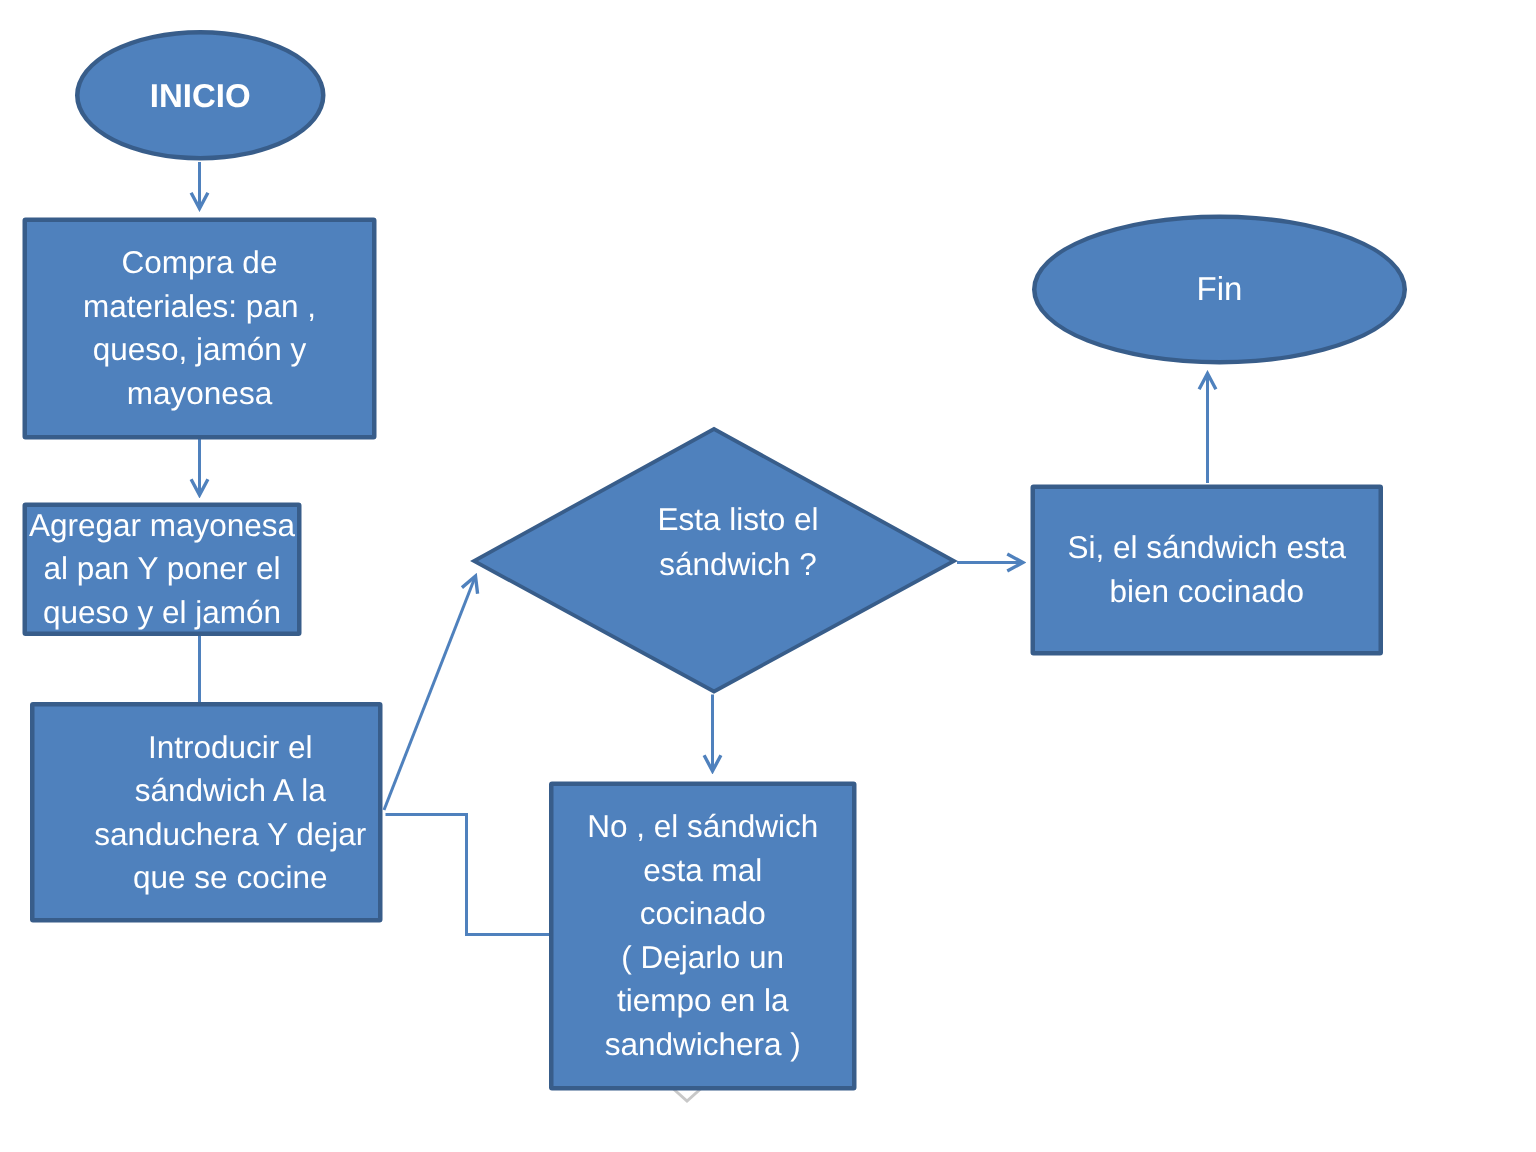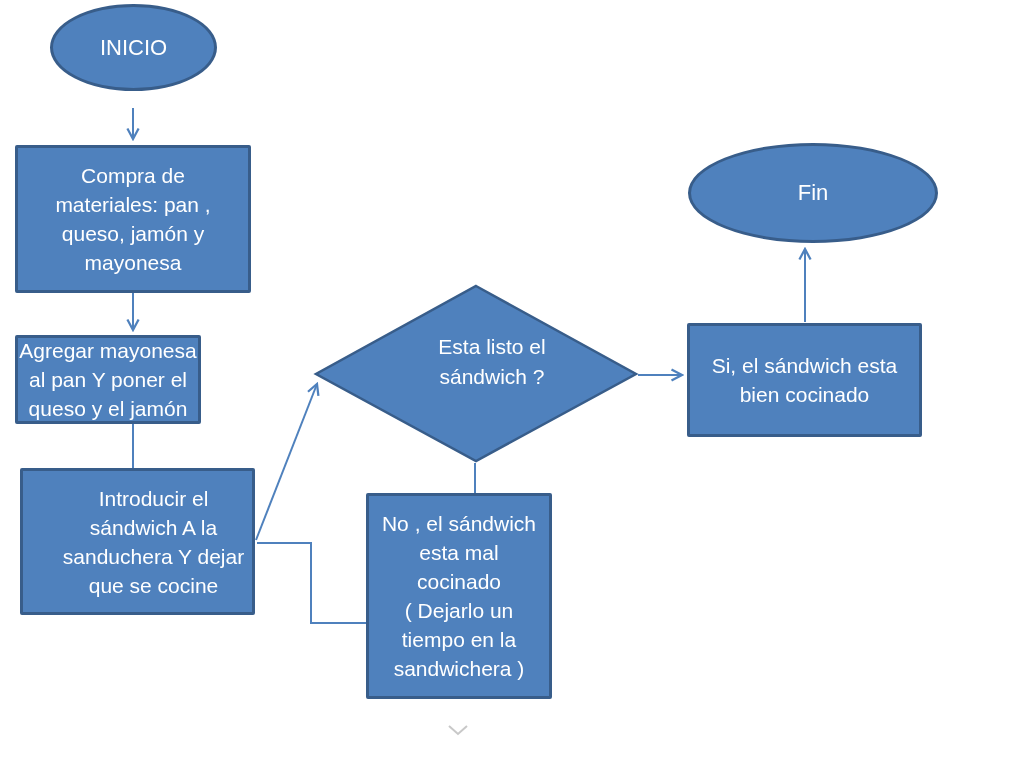--- a/index.html
+++ b/index.html
@@ -64,21 +64,21 @@
     <line x1="133" y1="263" x2="133" y2="330" stroke="#4f81bd" stroke-width="2" marker-end="url(#arrow)"></line>
     <line x1="133" y1="424" x2="133" y2="468" stroke="#4f81bd" stroke-width="2"></line>
     <line x1="256" y1="540" x2="317" y2="384" stroke="#4f81bd" stroke-width="2" marker-end="url(#arrow)"></line>
     <line x1="638" y1="375" x2="682" y2="375" stroke="#4f81bd" stroke-width="2" marker-end="url(#arrow)"></line>
     <line x1="805" y1="322" x2="805" y2="249" stroke="#4f81bd" stroke-width="2" marker-end="url(#arrow)"></line>
     <line x1="475" y1="463" x2="475" y2="514" stroke="#4f81bd" stroke-width="2" marker-end="url(#arrow)"></line>
     <polyline points="366,623 311,623 311,543 257,543" fill="none" stroke="#4f81bd" stroke-width="2"></polyline>
     <polyline points="449,726 458,734 467,726" fill="none" stroke="#9b9b9b" stroke-width="2" opacity="0.55"></polyline>
   </svg>
 
-  <div class="node ellipse" style="left:50px; top:4px; width:167px; height:87px;">
+  <div class="node ellipse" style="left:50px; top:20px; width:167px; height:87px;font-weight:bold;">
     <span class="label">INICIO</span>
   </div>
 
   <div class="node rect" style="left:15px; top:145px; width:236px; height:148px;">
     <span class="label">Compra de
 materiales: pan ,
 queso, jamón y
 mayonesa</span>
   </div>
 
@@ -100,21 +100,21 @@
 
   <div class="node rect" style="left:687px; top:323px; width:235px; height:114px;">
     <span class="label">Si, el sándwich esta
 bien cocinado</span>
   </div>
 
   <div class="node ellipse" style="left:688px; top:143px; width:250px; height:100px;align-items:center;">
     <span class="label">Fin</span>
   </div>
 
-  <div class="node rect" style="left:366px; top:493px; width:186px; height:206px;">
+  <div class="node rect" style="left:366px; top:521px; width:205px; height:206px;">
     <span class="label">No , el sándwich
 esta mal
 cocinado
 ( Dejarlo un
 tiempo en la
 sandwichera )</span>
   </div>
 
 </div>
 

